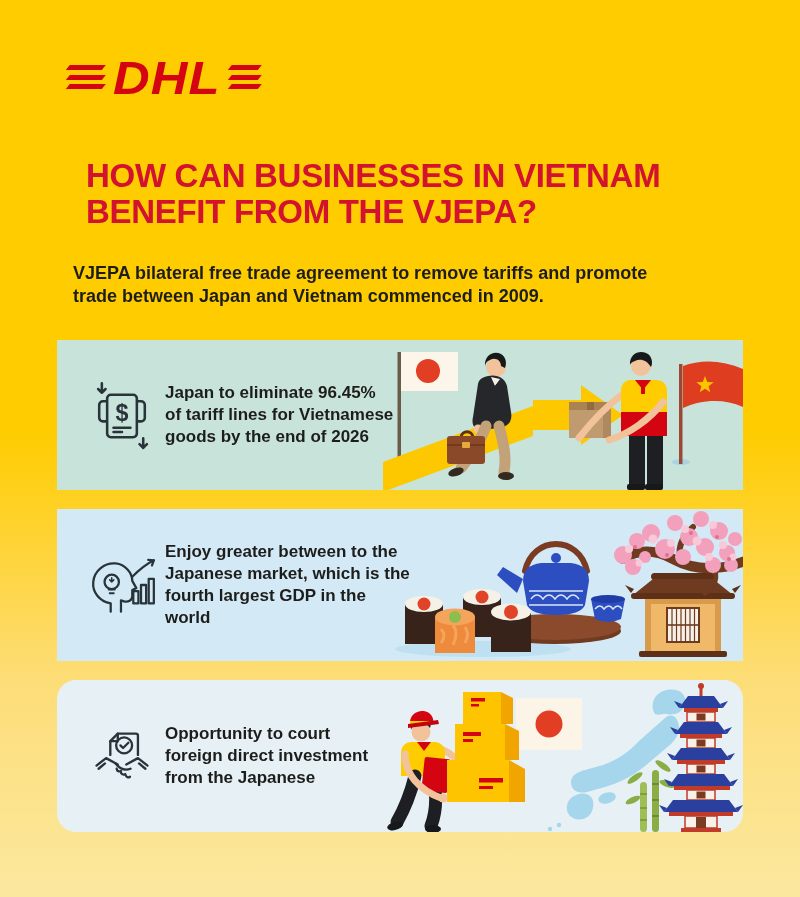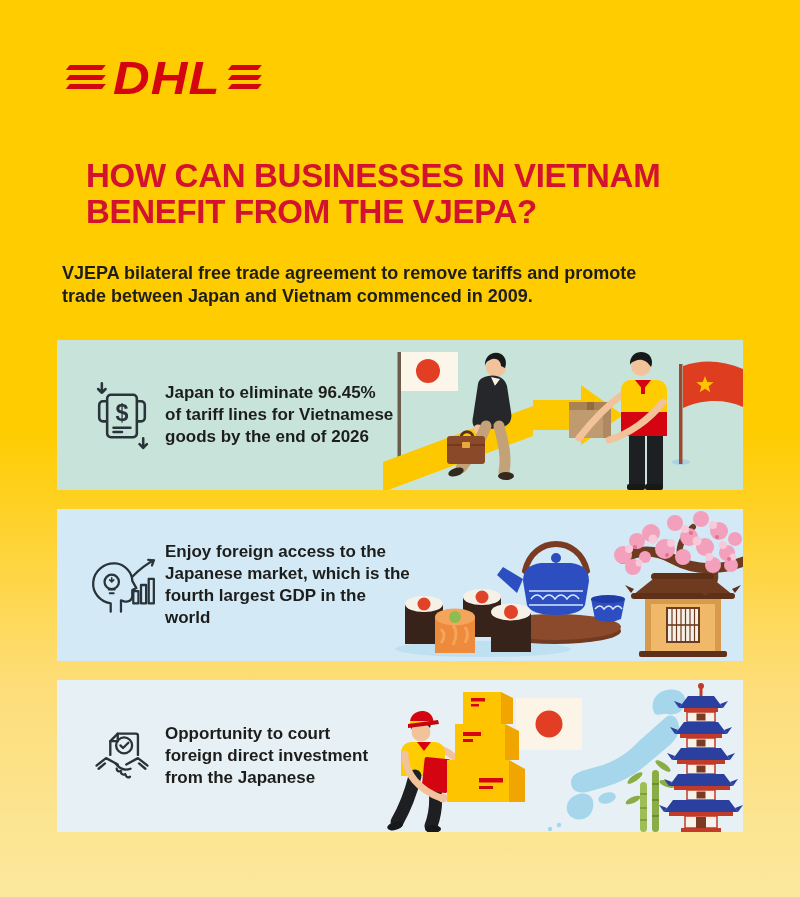--- a/index.html
+++ b/index.html
@@ -12,27 +12,27 @@
   .stripes{display:flex;flex-direction:column;justify-content:center;}
   .stripes i{display:block;width:36px;height:4.5px;background:#D40511;margin:2.6px 0;transform:skewX(-38deg);}
   .stripes.left{margin-right:9px;}
   .stripes.right{margin-left:9px;}
   .stripes.right i{width:30px;}
   .dhl-text{font-style:italic;font-weight:900;font-size:47px;line-height:1;color:#D40511;
     letter-spacing:1px;transform:scaleX(1.08);transform-origin:left center;padding-right:8px;}
 
   .heading{position:absolute;left:62px;top:136px;width:620px;color:#D2122E;
     font-size:33px;font-weight:800;line-height:1.09;white-space:pre-line;letter-spacing:-0.3px;margin-left:24px;}
-  .subtitle{position:absolute;left:62px;top:244px;width:640px;color:#1D1D1B;
+  .subtitle{position:absolute;left:73px;top:244px;width:640px;color:#1D1D1B;
     font-size:18px;font-weight:700;line-height:1.3;white-space:pre-line;}
 
   .card{position:absolute;left:57px;width:686px;display:flex;align-items:center;}
   .card-1{top:340px;height:150px;background:#C8E4DA;}
   .card-2{top:509px;height:152px;background:#D3EAF6;}
-  .card-3{top:680px;height:152px;background:#E7F1F5;}
+  .card-3{top:680px;height:152px;background:#E7F1F5;border-radius:19px;}
   .card-icon{flex:0 0 78px;margin-left:26px;display:flex;align-items:center;justify-content:center;}
   .card-text{width:250px;margin-left:4px;color:#1D1D1B;font-size:17px;font-weight:700;
     line-height:1.3;white-space:pre-line;position:relative;z-index:2;}
   .card-illustration{position:absolute;right:0;bottom:0;display:block;}
 </style>
 </head>
 <body>
 
 <div class="page">
 
@@ -144,21 +144,21 @@
           <path d="M24,36.5 h6 M25,40 h4" stroke-width="1.8"></path>
           <path d="M27,25 v4 l-2,-2 m2,2 l2,-2" stroke-width="1.5"></path>
           <rect x="48" y="38" width="5" height="12"></rect>
           <rect x="55.5" y="32" width="5" height="18"></rect>
           <rect x="63" y="26" width="5" height="24"></rect>
           <path d="M47,24 C53,18 60,12 68,8"></path>
           <path d="M62.5,7.5 L68,8 L66.2,13"></path>
         </g>
       </svg>
     </div>
-    <div class="card-text">Enjoy foreign access to the
+    <div class="card-text">Enjoy greater between to the
 Japanese market, which is the
 fourth largest GDP in the world</div>
     <svg class="card-illustration" width="360" height="152" viewBox="0 0 360 152">
       <ellipse cx="100" cy="140" rx="88" ry="8" fill="#BFE0F0"></ellipse>
 
       <g>
         <ellipse cx="172" cy="122" rx="66" ry="13" fill="#703B21"></ellipse>
         <ellipse cx="172" cy="118" rx="66" ry="13" fill="#8A4A2B"></ellipse>
         <path d="M142,62 C150,26 196,26 204,62" stroke="#7A3B22" stroke-width="6" fill="none" stroke-linecap="round"></path>
         <circle cx="173" cy="49" r="5" fill="#2D4EC0"></circle>

